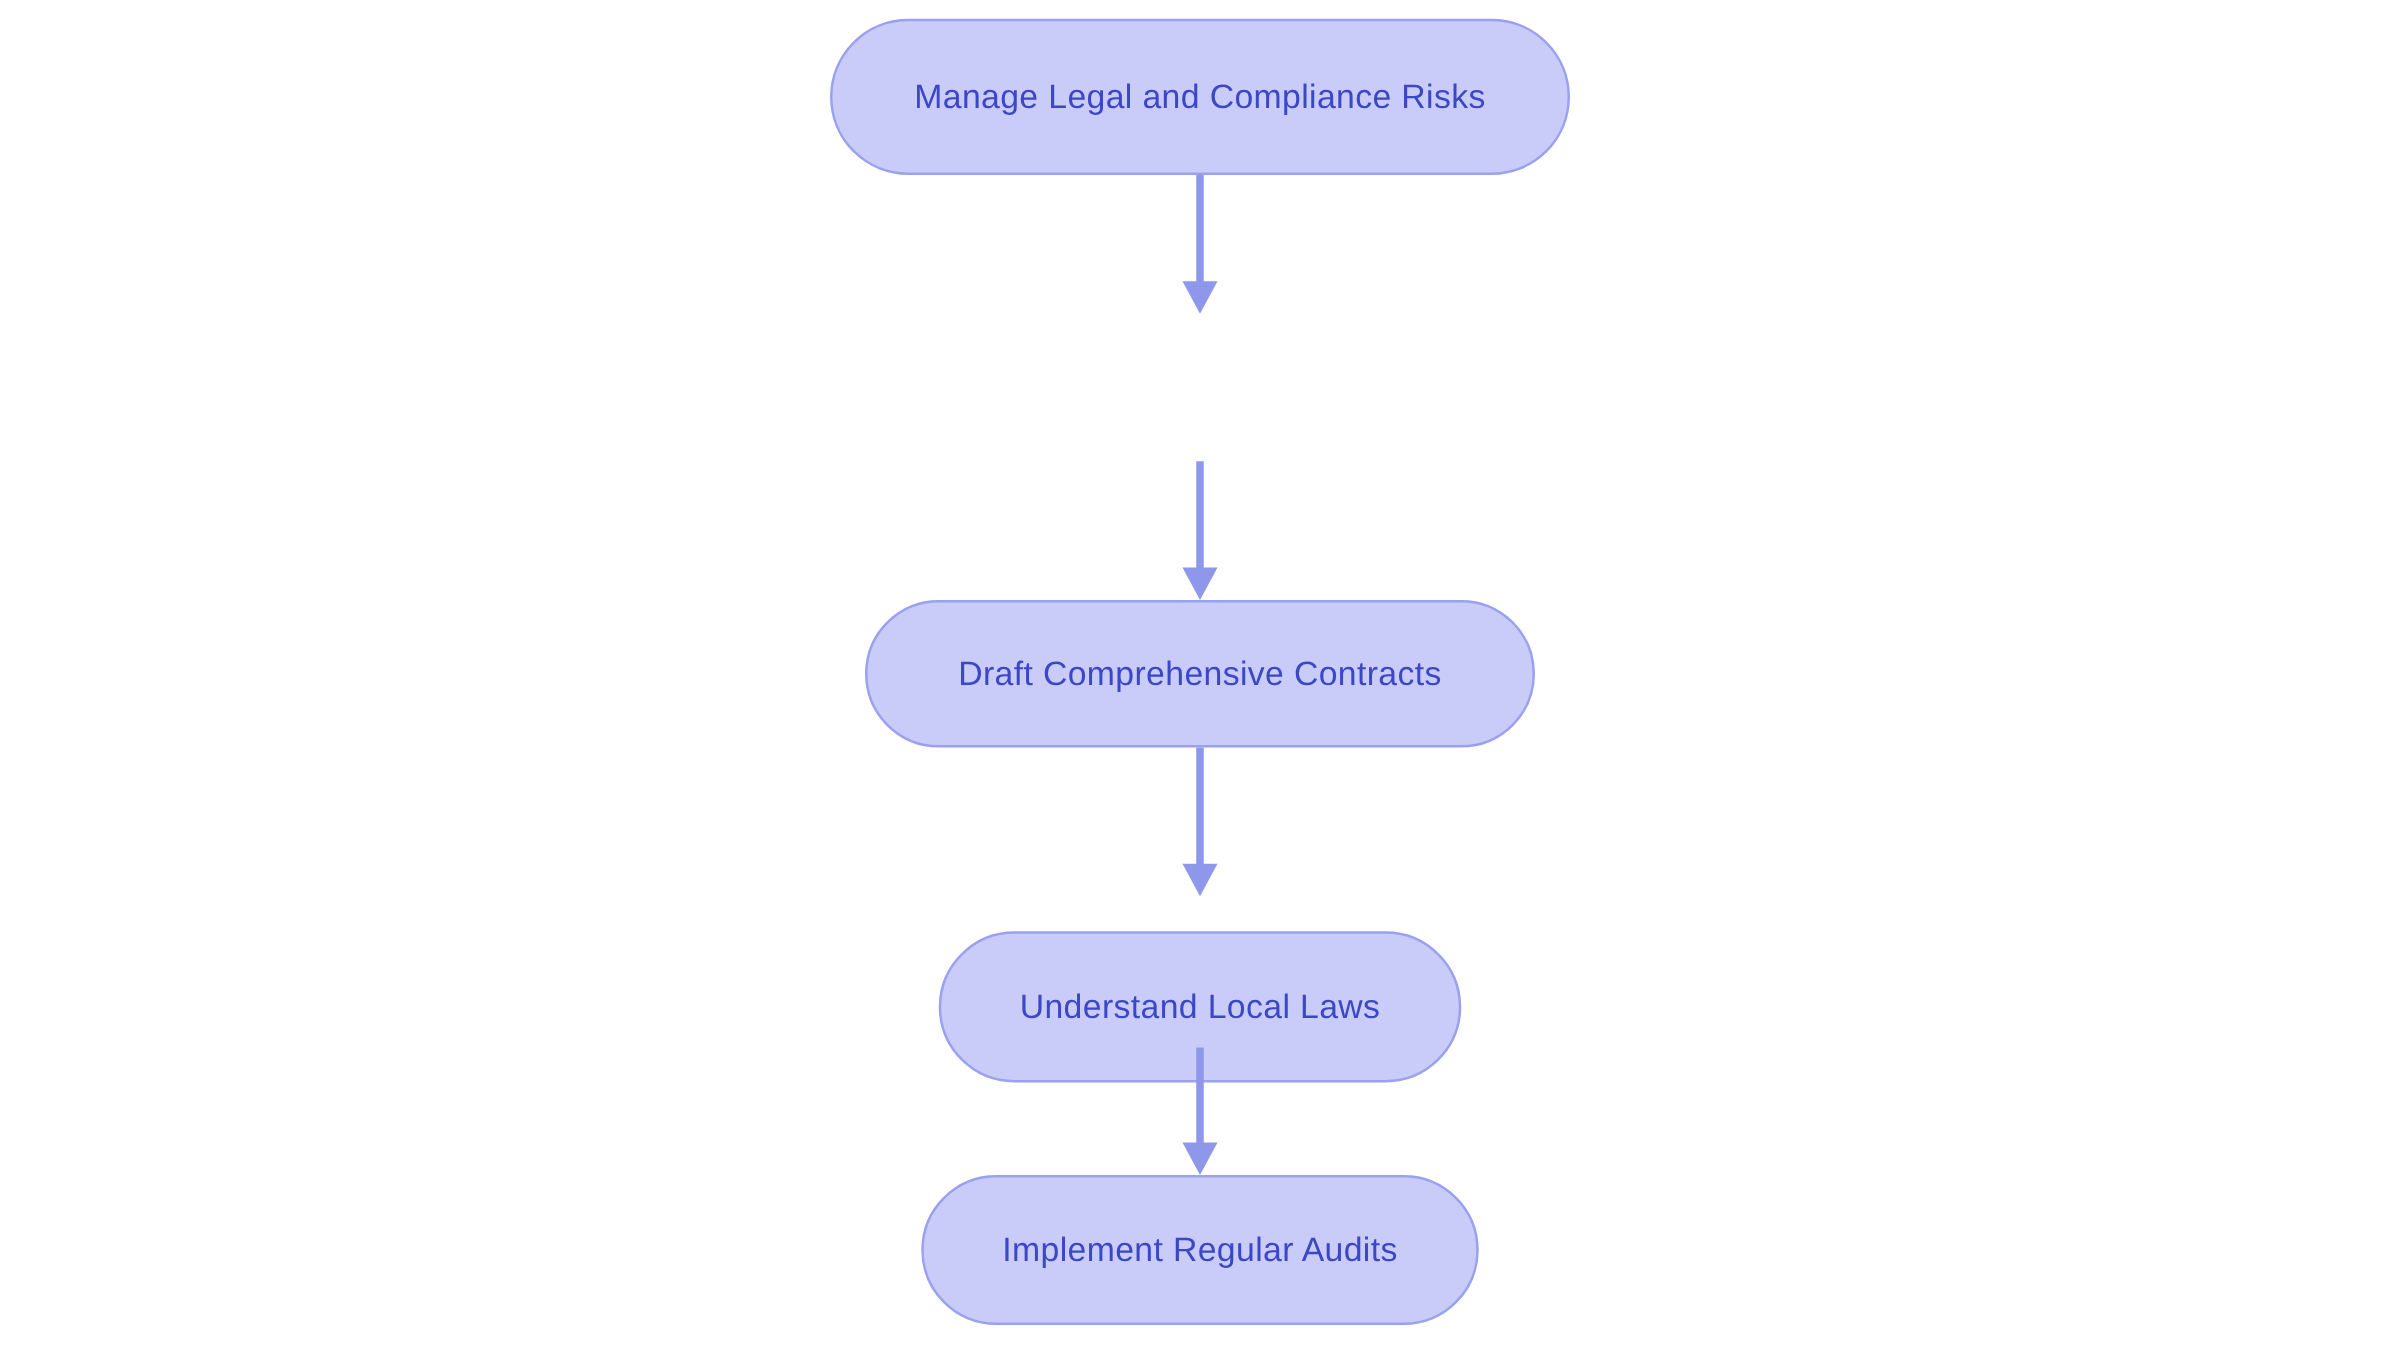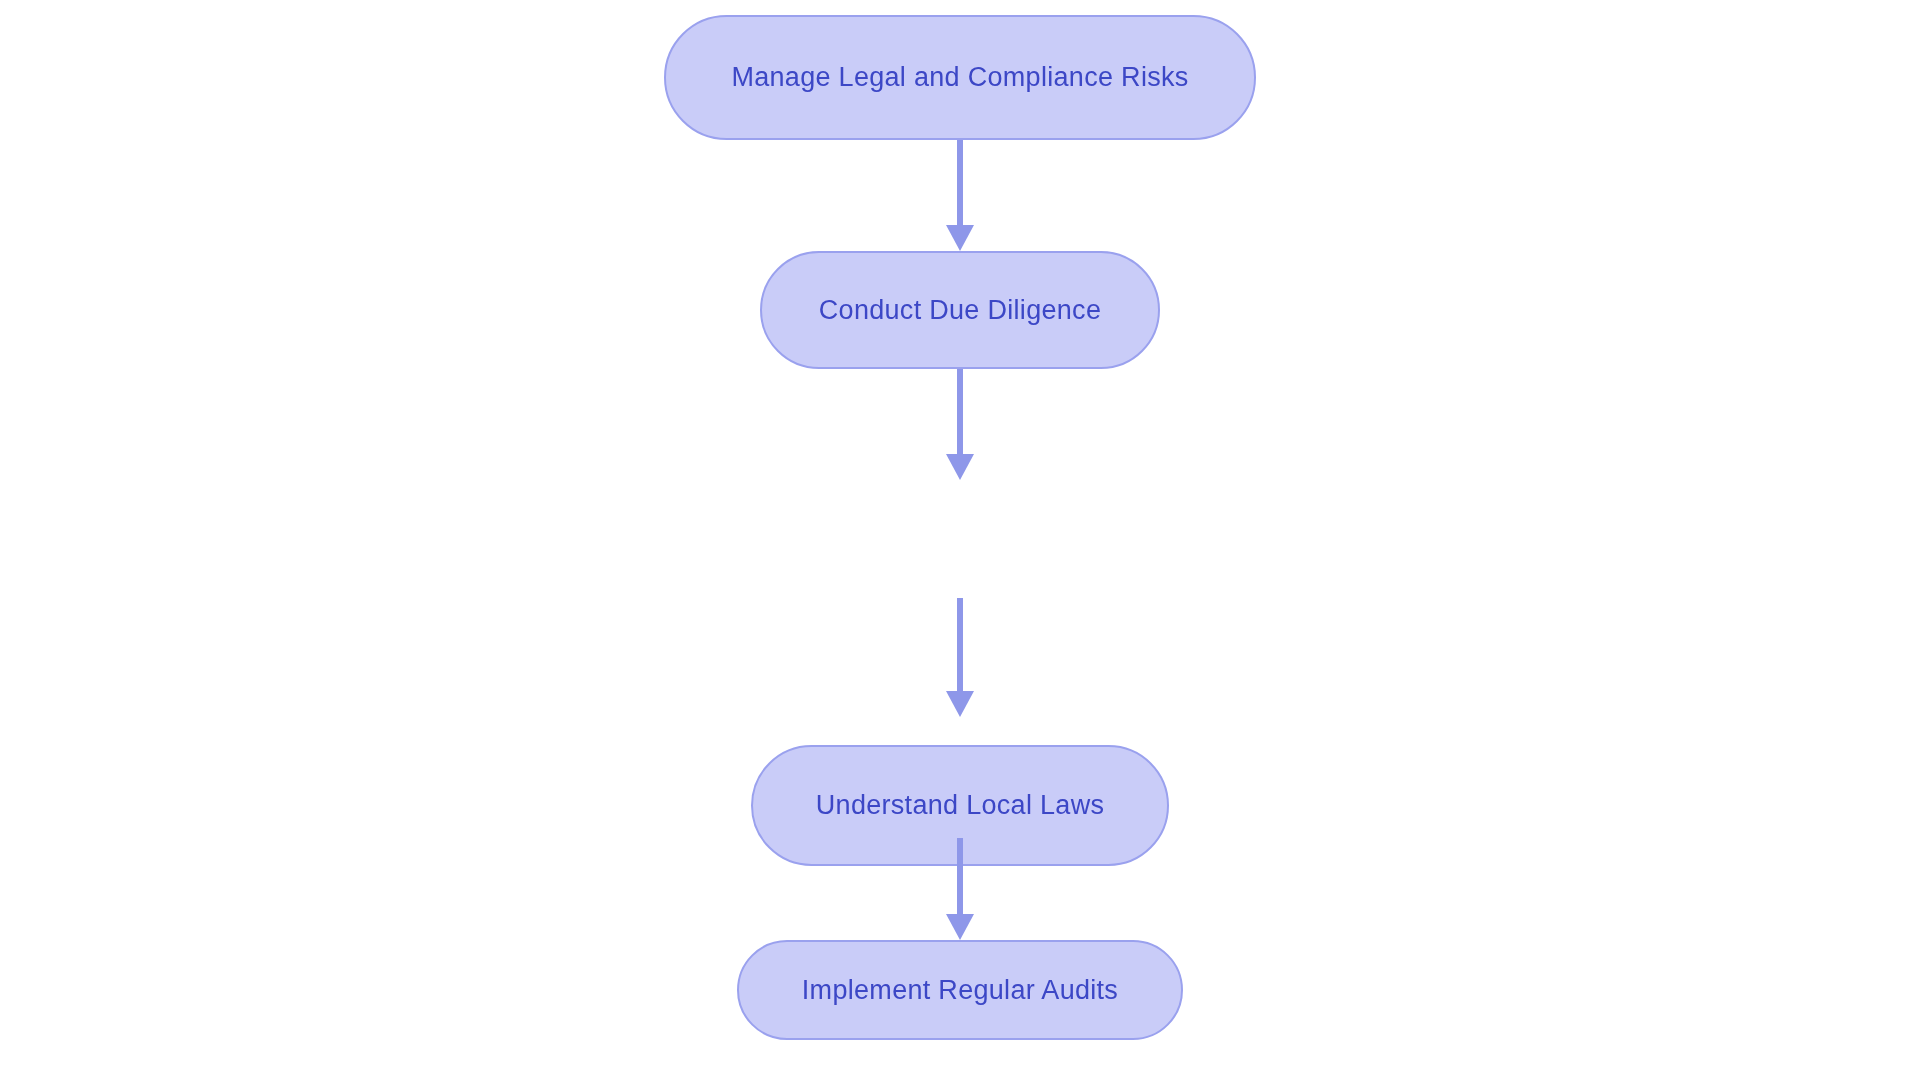--- a/index.html
+++ b/index.html
@@ -61,49 +61,49 @@
     height:0;
     border-left:14px solid transparent;
     border-right:14px solid transparent;
     border-top:26px solid var(--arrow);
   }
   
   #node-0{left:664px; top:15px;  width:592px; height:125px;}
   #node-1{left:760px; top:251px; width:400px; height:118px;}
   #node-2{left:692px; top:480px; width:536px; height:118px;}
   #node-3{left:751px; top:717px; width:418px; height:121px;margin-top:28px;}
-  #node-4{left:737px; top:940px; width:446px; height:100px;}
+  #node-4{left:737px; top:940px; width:446px; height:120px;}
   #arrow-0{left:946px; top:140px; height:111px;}
   #arrow-1{left:946px; top:369px; height:111px;}
   #arrow-2{left:946px; top:598px; height:119px;}
   #arrow-3{left:946px; top:838px; height:102px;}
 </style>
 </head>
 <body>
 
 <div class="canvas">
 
   <div id="node-0" class="flow-node">
     <span class="label">Manage Legal and Compliance Risks</span>
   </div>
 
   <div id="arrow-0" class="arrow">
     <div class="line"></div>
     <div class="head"></div>
   </div>
 
-  <div id="node-1" class="flow-node">
-    <span class="label">Conduct Due Diligence</span>
-  </div>
 
   <div id="arrow-1" class="arrow">
     <div class="line"></div>
     <div class="head"></div>
   </div>
 
+  <div id="node-2" class="flow-node">
+    <span class="label">Draft Comprehensive Contracts</span>
+  </div>
 
   <div id="arrow-2" class="arrow">
     <div class="line"></div>
     <div class="head"></div>
   </div>
 
   <div id="node-3" class="flow-node">
     <span class="label">Understand Local Laws</span>
   </div>
 

